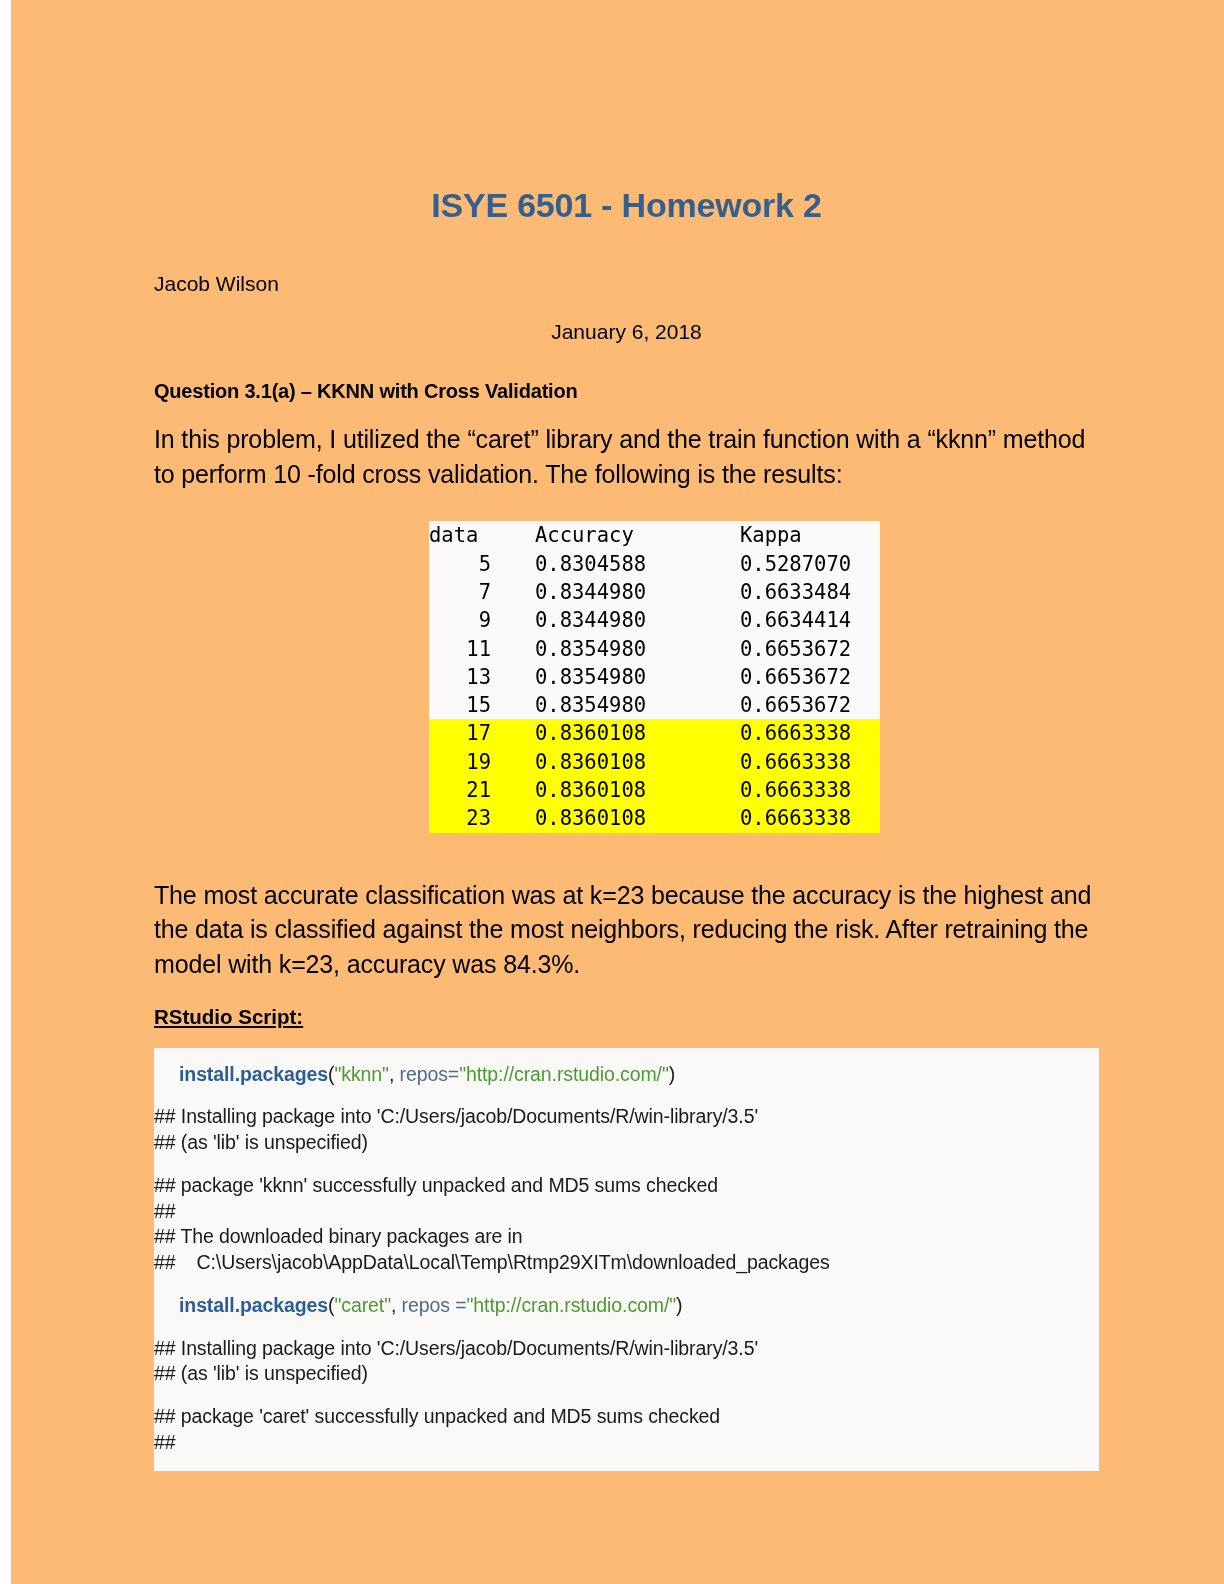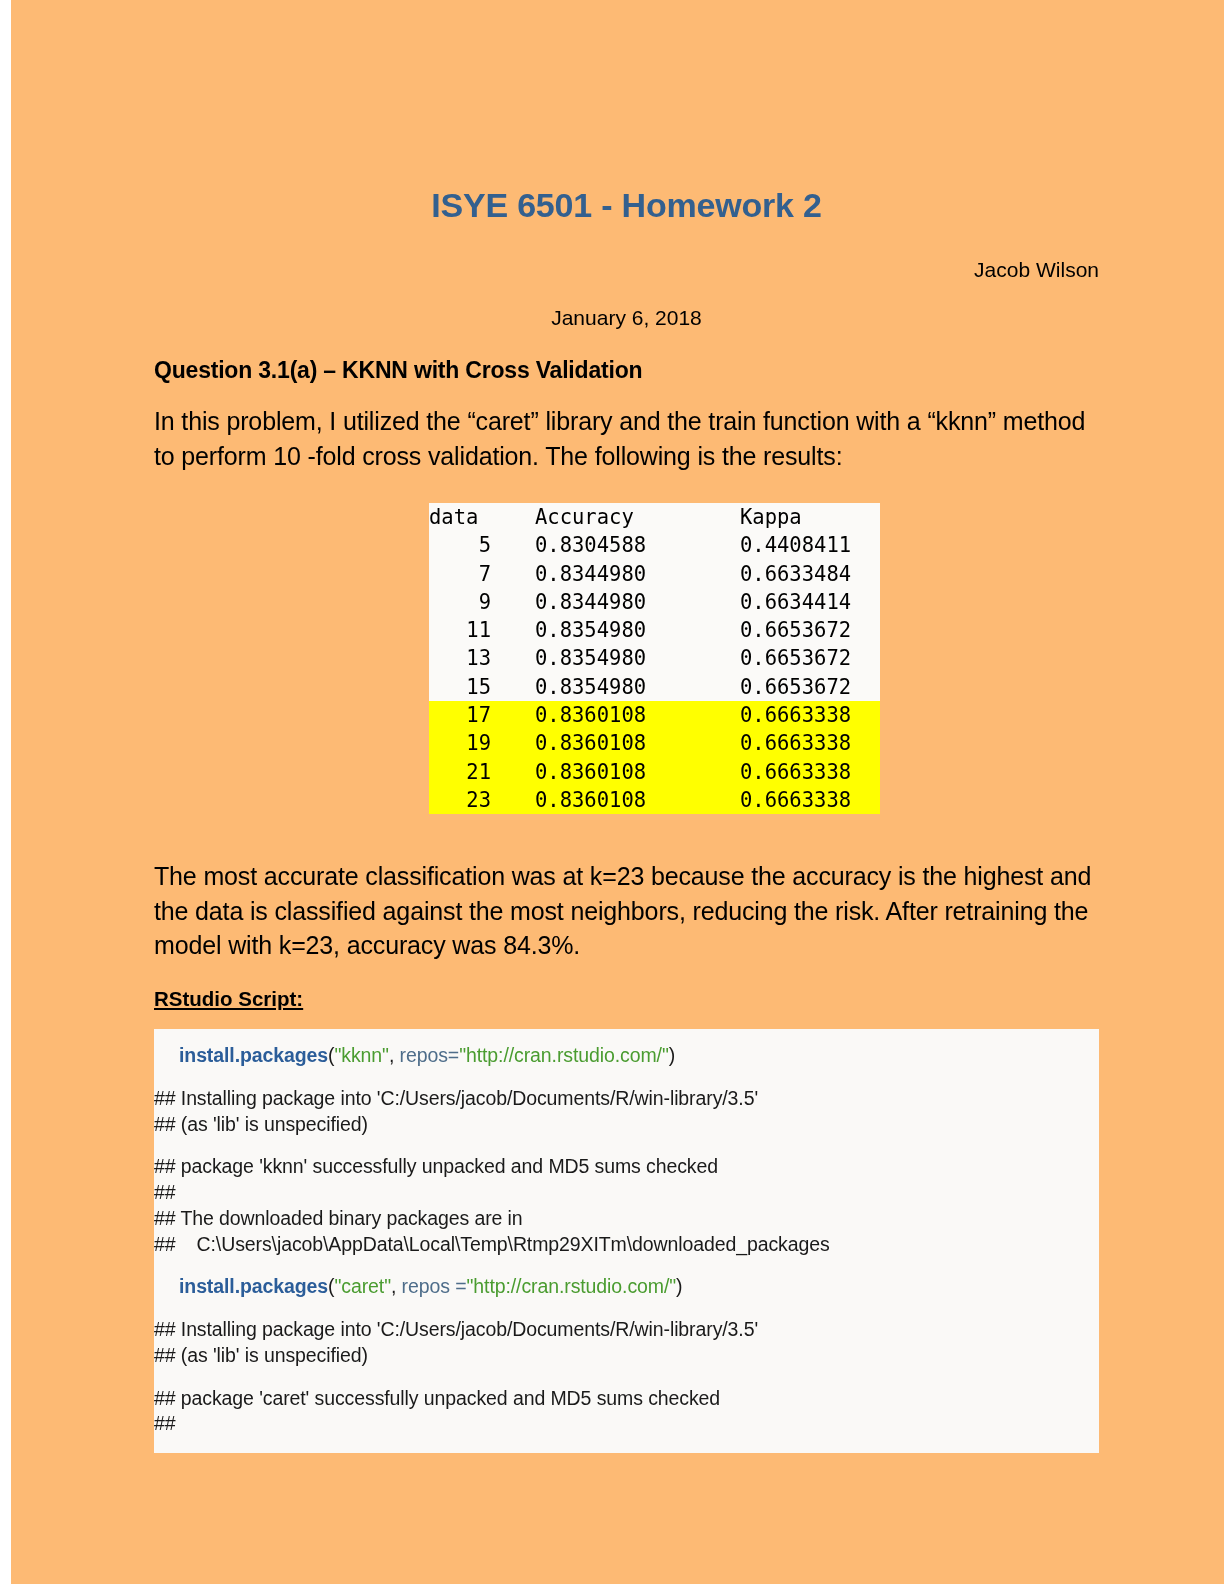--- a/index.html
+++ b/index.html
@@ -34,39 +34,39 @@
     margin: 0;
     padding-top: 186px;
     text-align: center;
     color: #33608f;
     font-size: 34px;
     font-weight: bold;
     letter-spacing: -0.2px;
     line-height: 1.15;
   }
   .doc-author {
-    text-align: right;
+    text-align: left;
     font-size: 21px;
     font-weight: normal;
-    margin-top: 32px;
+    margin-top: 46px;
     line-height: 1.2;
   }
   .doc-date {
     text-align: center;
     font-size: 21px;
     font-weight: normal;
     margin-top: 23px;
     line-height: 1.2;
   }
 
   
   .h-question {
-    font-size: 23px;
-    font-weight: bold;
-    margin-top: 27px;
+    font-size: 20px;
+    font-weight: bold;
+    margin-top: 35px;
     line-height: 1.2;
     letter-spacing: -0.2px;
   }
   .h-underline {
     font-size: 20.5px;
     font-weight: bold;
     text-decoration: underline;
     text-underline-offset: 2px;
     margin-top: 24px;
     line-height: 1.2;
@@ -180,21 +180,21 @@
           <tr>
             <td class="c-kmax">data</td>
             <td class="c-acc">Accuracy</td>
             <td class="c-kap">Kappa</td>
           </tr>
         </thead>
         <tbody>
           <tr>
             <td class="c-kmax">5</td>
             <td class="c-acc">0.8304588</td>
-            <td class="c-kap">0.4408411</td>
+            <td class="c-kap">0.5287070</td>
           </tr>
           <tr>
             <td class="c-kmax">7</td>
             <td class="c-acc">0.8344980</td>
             <td class="c-kap">0.6633484</td>
           </tr>
           <tr>
             <td class="c-kmax">9</td>
             <td class="c-acc">0.8344980</td>
             <td class="c-kap">0.6634414</td>

